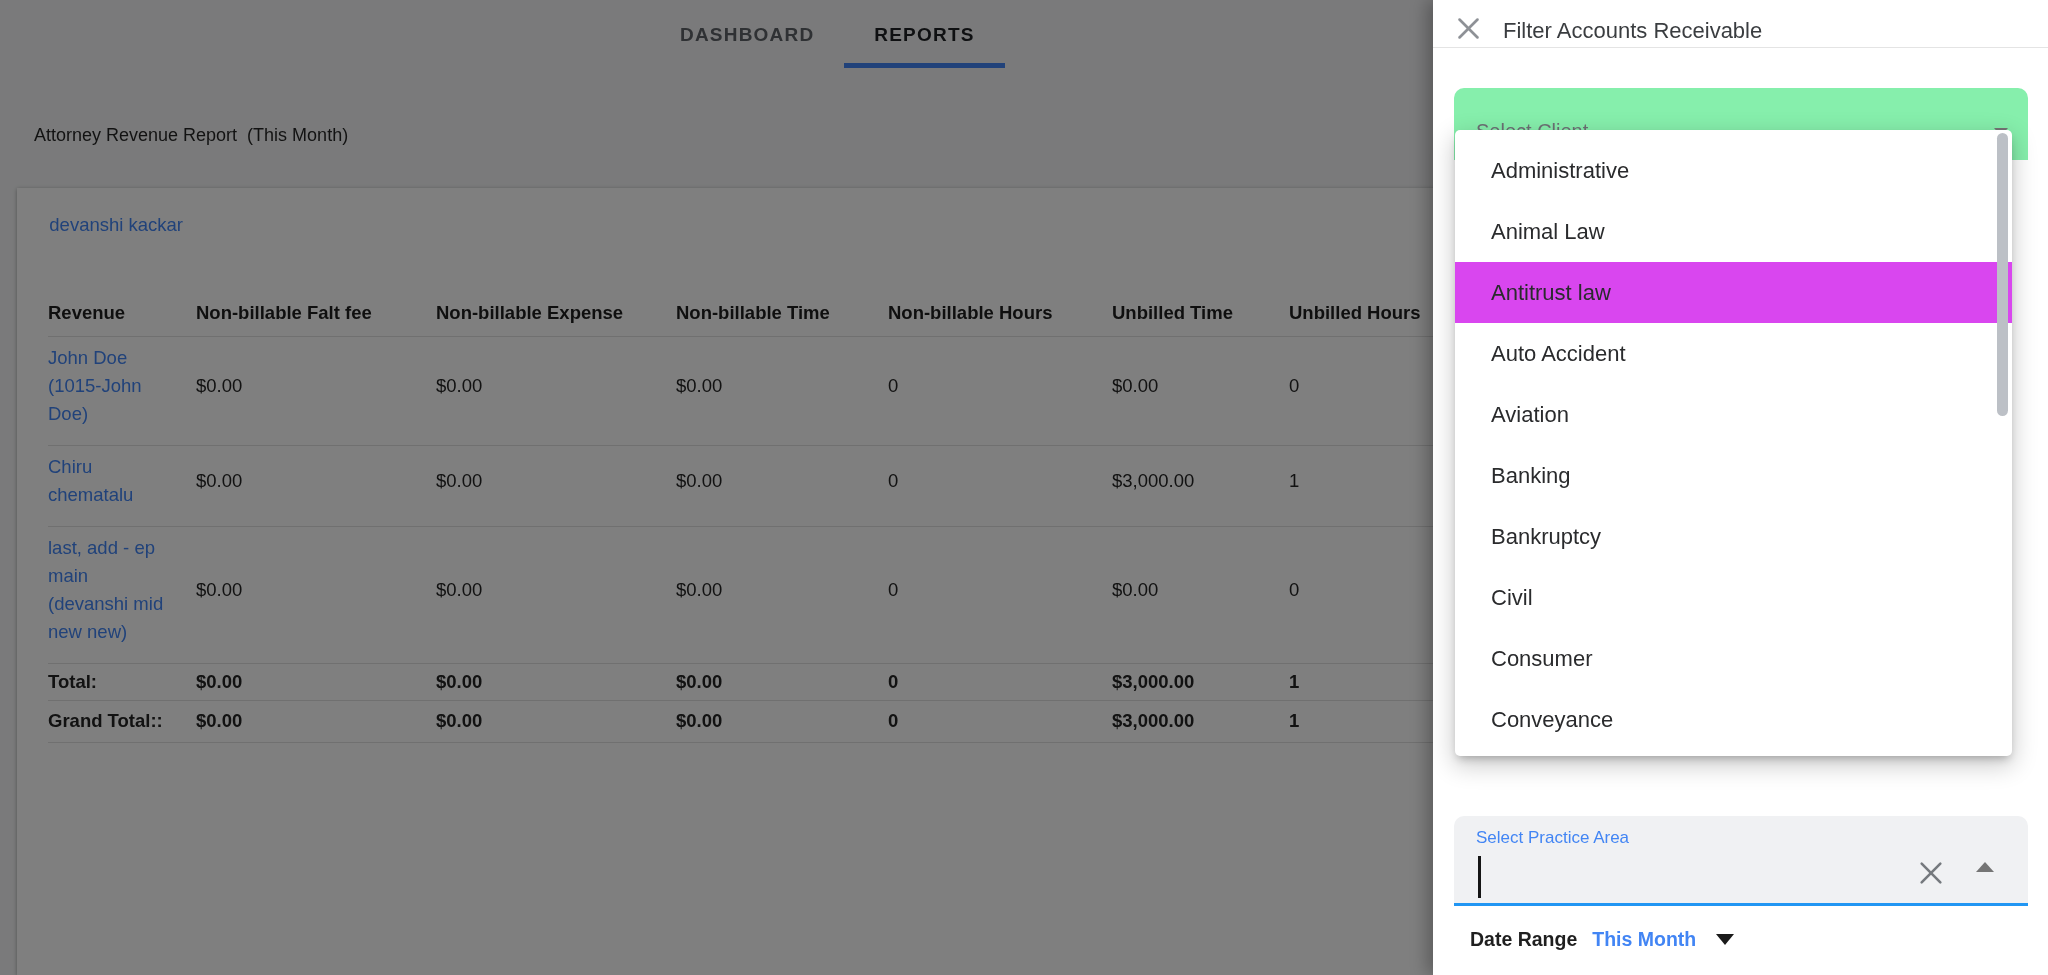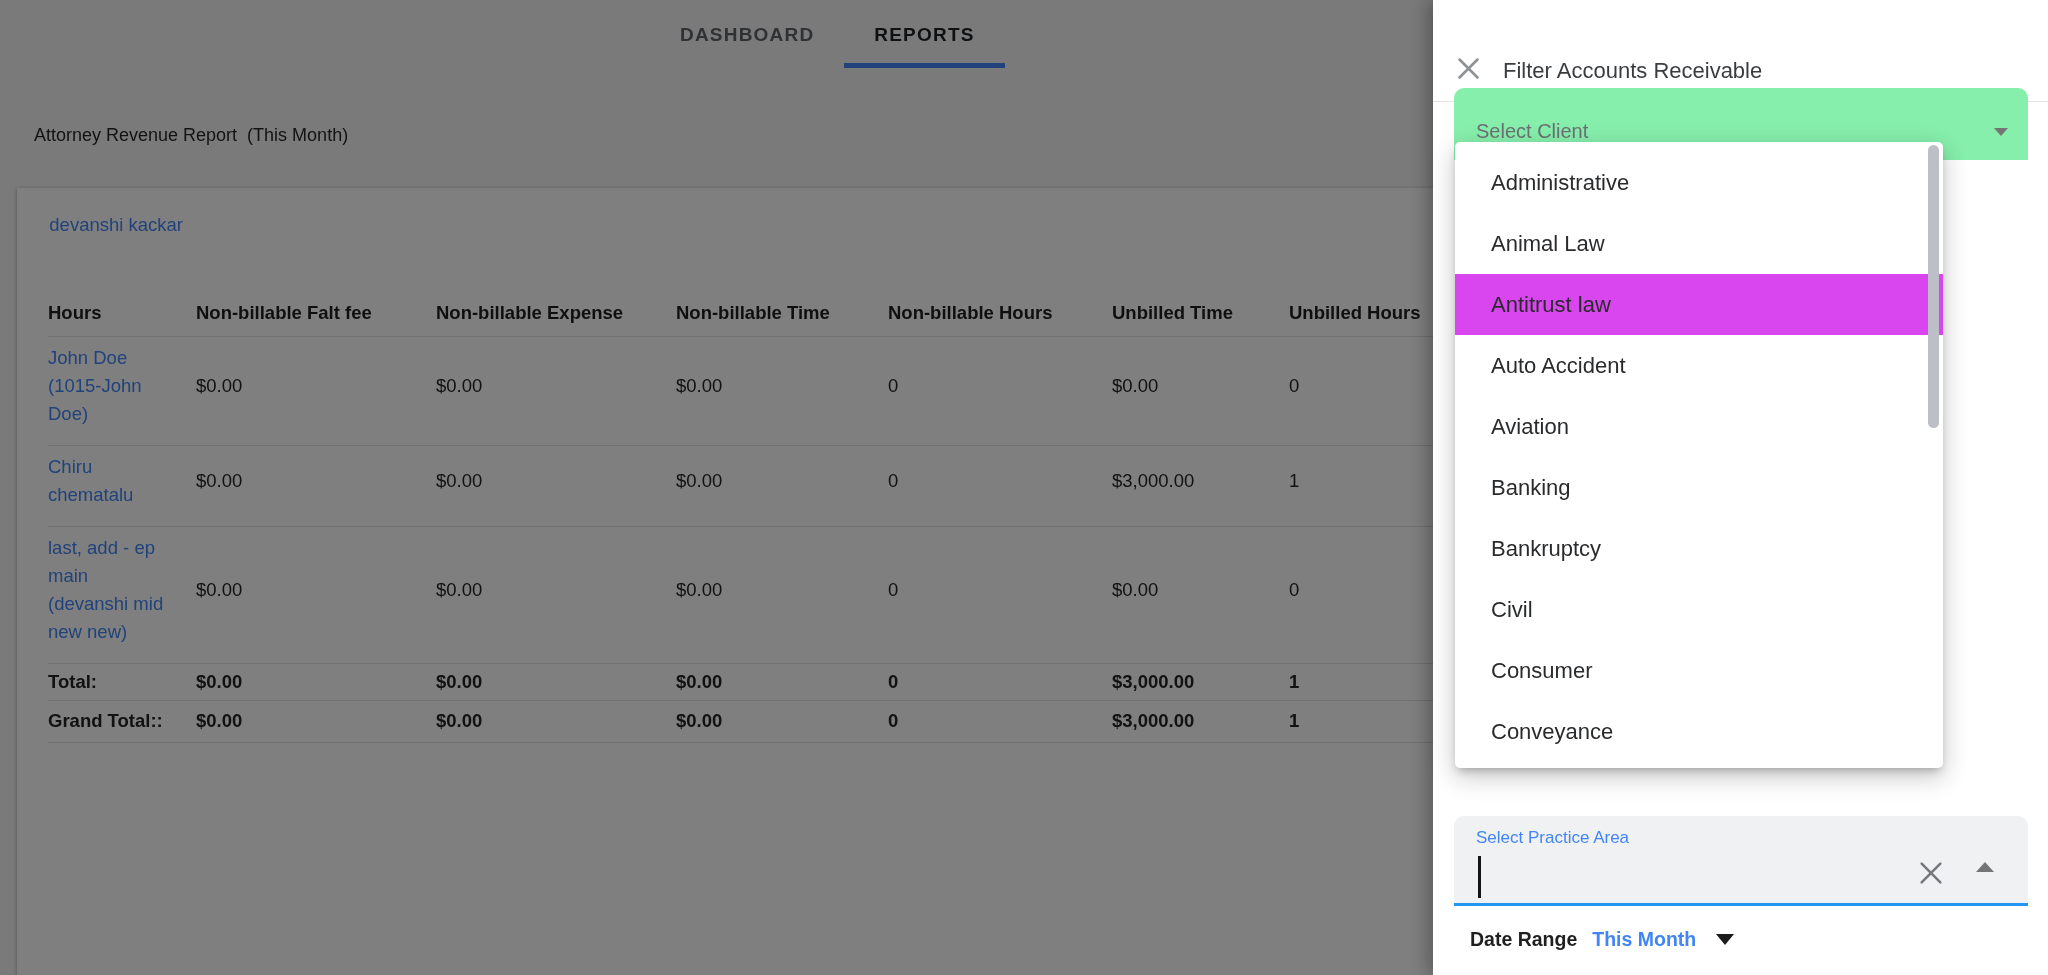--- a/index.html
+++ b/index.html
@@ -34,35 +34,35 @@
   table.report .matter-link{color:#4285f4;cursor:pointer;}
   table.report tr.total-row td{font-weight:700;padding-top:4px;padding-bottom:4px;}
   table.report tr.grand-row td{font-weight:700;padding-top:6px;padding-bottom:7px;}
 
   
   .backdrop{position:absolute;inset:0;background:rgba(0,0,0,0.5);z-index:50;}
 
   
   .panel{position:absolute;top:0;right:0;width:615px;height:975px;background:#ffffff;z-index:100;
         box-shadow:-6px 0 16px rgba(0,0,0,.28);}
-  .panel-header{position:relative;height:62px;border-bottom:1px solid #e4e4e4;display:flex;align-items:center;margin-top:40px;}
+  .panel-header{position:relative;height:48px;border-bottom:1px solid #e4e4e4;display:flex;align-items:center;}
   .close-btn{position:absolute;left:21px;top:14px;width:28px;height:28px;display:flex;align-items:center;
         justify-content:center;cursor:pointer;}
   .panel-title{position:absolute;left:70px;top:0;height:62px;display:flex;align-items:center;
         font-size:22px;color:#3a3d40;}
 
   .filled-field{position:absolute;left:21px;width:574px;background:#86efac;border-radius:10px 10px 0 0;}
   .client-field{top:88px;height:72px;}
   .client-label{position:absolute;left:22px;top:32px;font-size:20px;color:#6c7074;}
   .caret-down{width:0;height:0;border-left:7px solid transparent;border-right:7px solid transparent;
         border-top:8px solid #757575;}
   .client-caret{position:absolute;right:20px;top:40px;}
 
   
-  .menu{position:absolute;left:22px;top:142px;width:488px;height:626px;background:#ffffff;border-radius:5px;
+  .menu{position:absolute;left:22px;top:130px;width:557px;height:626px;background:#ffffff;border-radius:5px;
         box-shadow:0 5px 9px -3px rgba(0,0,0,.25),0 8px 24px 2px rgba(0,0,0,.20);padding:10px 0 6px 0;z-index:5;}
   .menu-item{height:61px;display:flex;align-items:center;padding-left:36px;font-size:22px;color:#2a2b2d;
         cursor:pointer;}
   .menu-item.highlighted{background:#d946ef;}
   .menu-scrollbar{position:absolute;right:4px;top:3px;width:11px;height:283px;background:#bcc0c6;
         border-radius:6px;cursor:pointer;}
 
   
   .practice-field{top:816px;height:90px;background:#f0f1f3;border-bottom:3px solid #2196f3;}
   .practice-label{position:absolute;left:22px;top:12px;font-size:17px;color:#4285f4;}
@@ -100,21 +100,21 @@
         <col style="width:148px">
           <col style="width:240px">
           <col style="width:240px">
         <col style="width:212px">
           <col style="width:224px">
           <col style="width:177px">
           <col style="width:360px">
       </colgroup>
       <thead>
         <tr>
-          <th>Hours</th>
+          <th>Revenue</th>
           <th>Non-billable Falt fee</th>
           <th>Non-billable Expense</th>
           <th>Non-billable Time</th>
           <th>Non-billable Hours</th>
           <th>Unbilled Time</th>
           <th>Unbilled Hours</th>
         </tr>
       </thead>
       <tbody>
         <tr>

